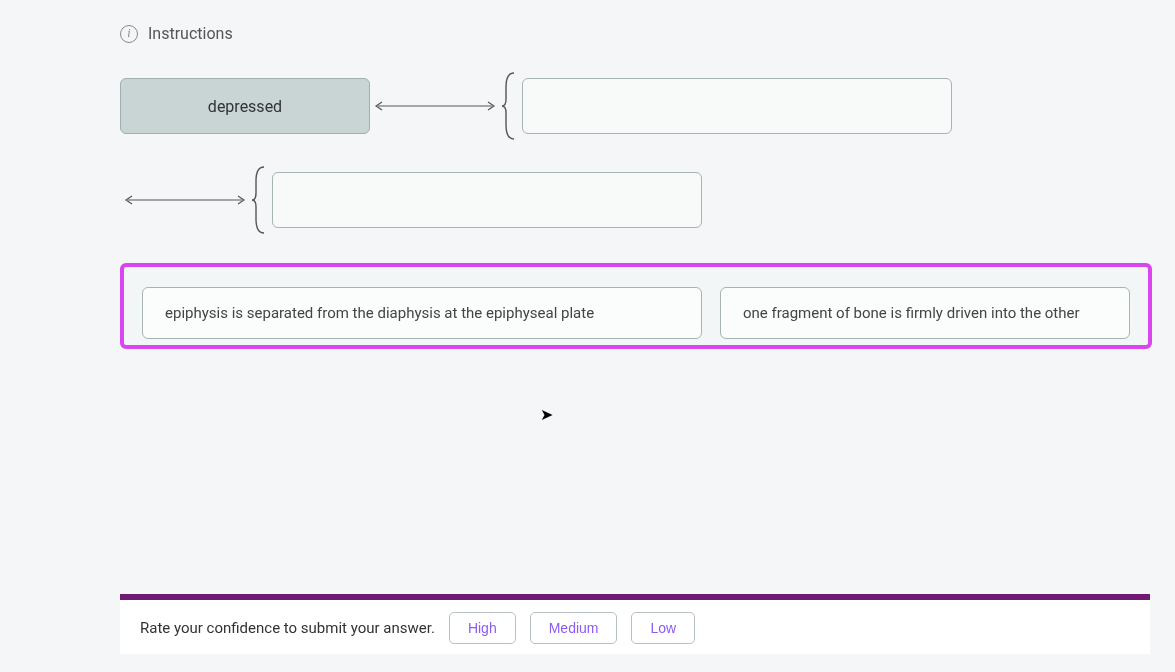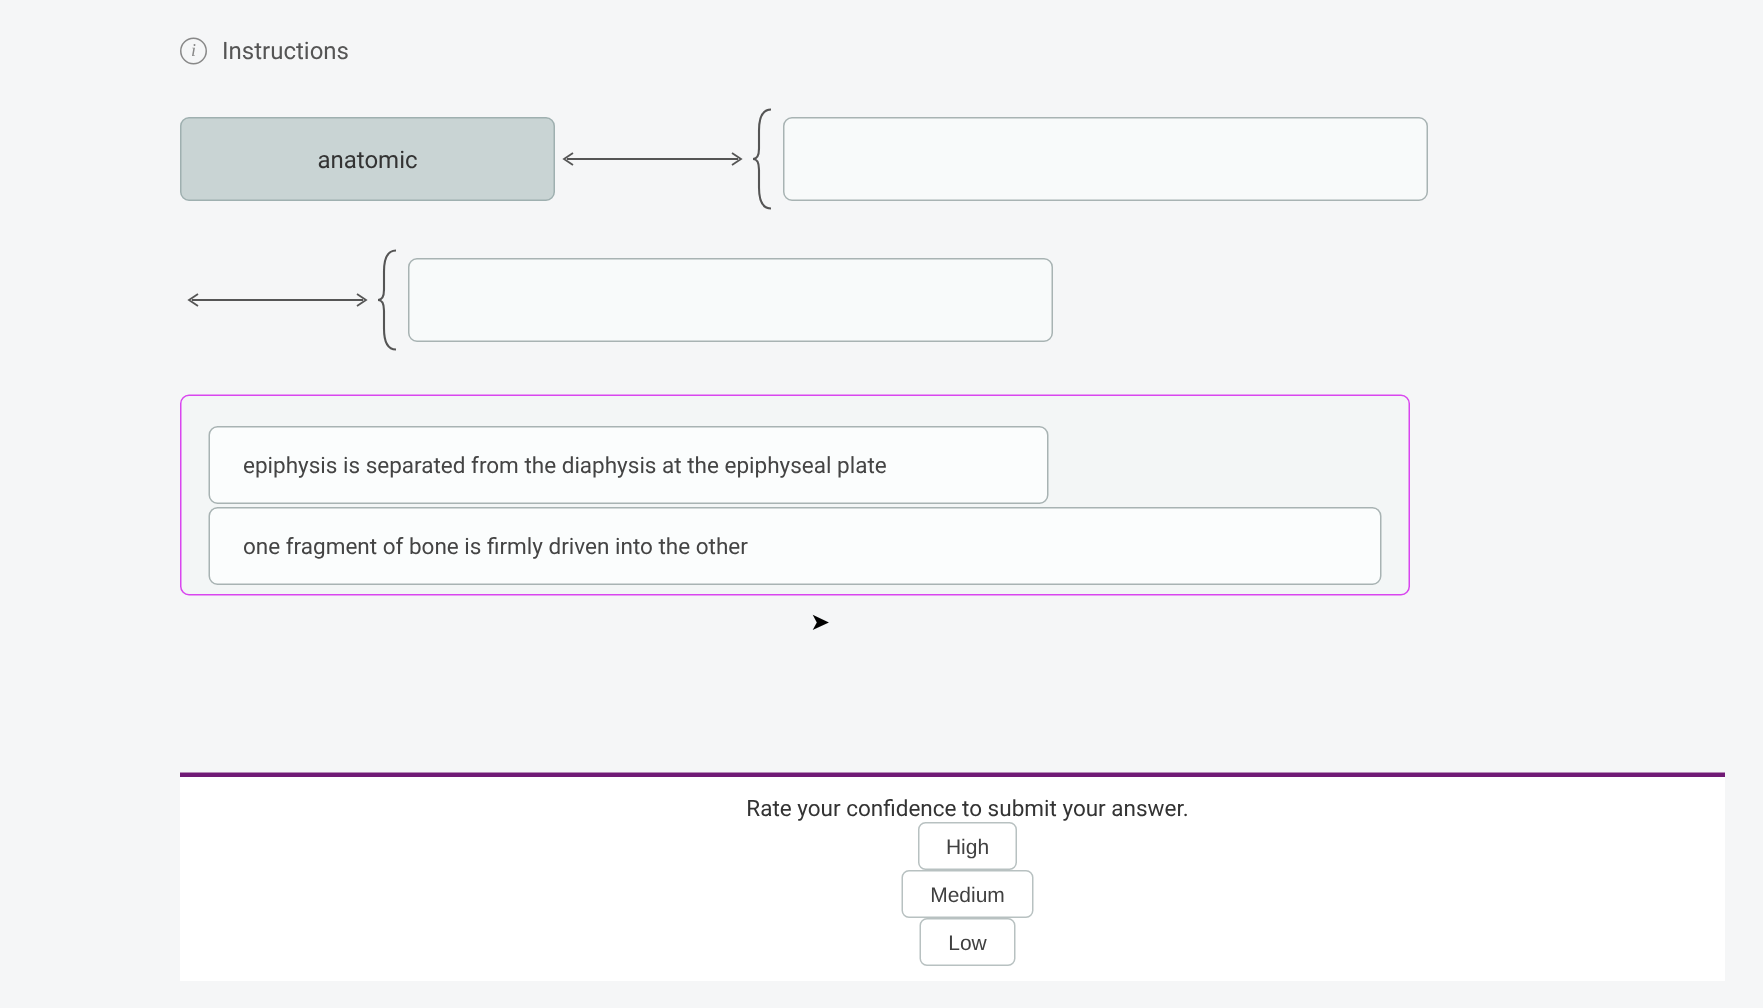--- a/index.html
+++ b/index.html
@@ -76,64 +76,64 @@
   .drop-box {
     width: 430px;
     height: 56px;
     border: 1px solid #a8b3b3;
     border-radius: 6px;
     background: #f8fafa;
     margin-left: 4px;
     cursor: pointer;
   }
   .bank {
-    border: 1px solid #d946ef;
+    border: 4px solid #d946ef;
     border-radius: 6px;
     padding: 20px 18px 6px 18px;
     margin-right: 0;
     background: #f3f6f6;
     display: flex;
     flex-wrap: wrap;
-    gap: 2px;
-    width: 820px;
+    gap: 18px;
+    width: 1032px;
   }
   .bank-item {
     border: 1px solid #a8b3b3;
     border-radius: 6px;
     background: #fbfdfd;
     padding: 16px 22px;
     font-size: 15px;
     color: #444;
     cursor: grab;
     white-space: nowrap;
   }
   .bank-item.w1 { flex: 0 0 560px; white-space: normal; }
   .bank-item.w2 { flex: 1; white-space: normal; min-width: 380px; }
   .confidence-bar {
     position: absolute;
     left: 120px;
     right: 0;
     bottom: 18px;
     background: #fff;
-    border-top: 3px solid #701a75;
+    border-top: 6px solid #701a75;
     padding: 12px 0 10px 20px;
     display: flex;
     align-items: center;
+    gap: 14px;
     font-size: 15px;
     color: #333;
     width: 1030px;
-    flex-direction: column;
   }
   .conf-btn {
     border: 1px solid #b8c1c1;
     border-radius: 5px;
     background: #fff;
     padding: 7px 18px;
     font-size: 14px;
-    color: #404040;
+    color: #8b5cf6;
     cursor: pointer;
     text-align: center;
   }
   .cursor-arrow {
     position: absolute;
     left: 540px;
     top: 405px;
     font-size: 16px;
     color: #000;
     pointer-events: none;
@@ -146,21 +146,21 @@
 
   <div class="instructions-row">
     <span class="info-icon">i</span>
     <span>Instructions</span>
   </div>
 
   <div class="match-area">
 
     <div class="match-row">
       <div class="term-box">
-        <span>anatomic</span>
+        <span>depressed</span>
       </div>
       <div class="connector">
         <svg viewBox="0 0 130 10">
             <line x1="8" y1="5" x2="122" y2="5" stroke="#555" stroke-width="1.2"></line>
             <polyline points="12,1 6,5 12,9" fill="none" stroke="#555" stroke-width="1.2"></polyline>
             <polyline points="118,1 124,5 118,9" fill="none" stroke="#555" stroke-width="1.2"></polyline>
           </svg>
       </div>
       <div class="brace">
         <svg viewBox="0 0 18 70">

